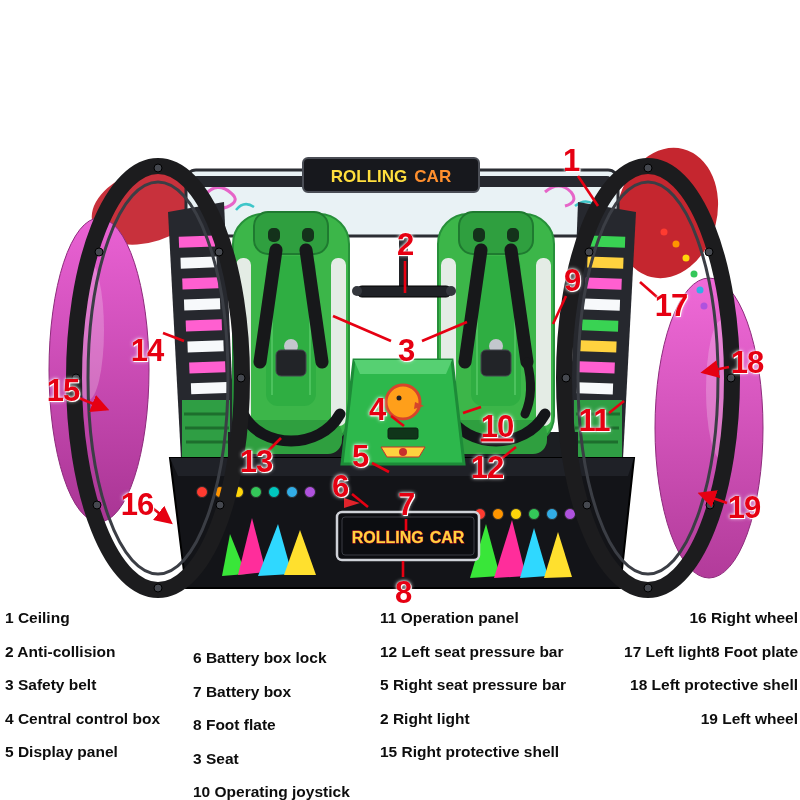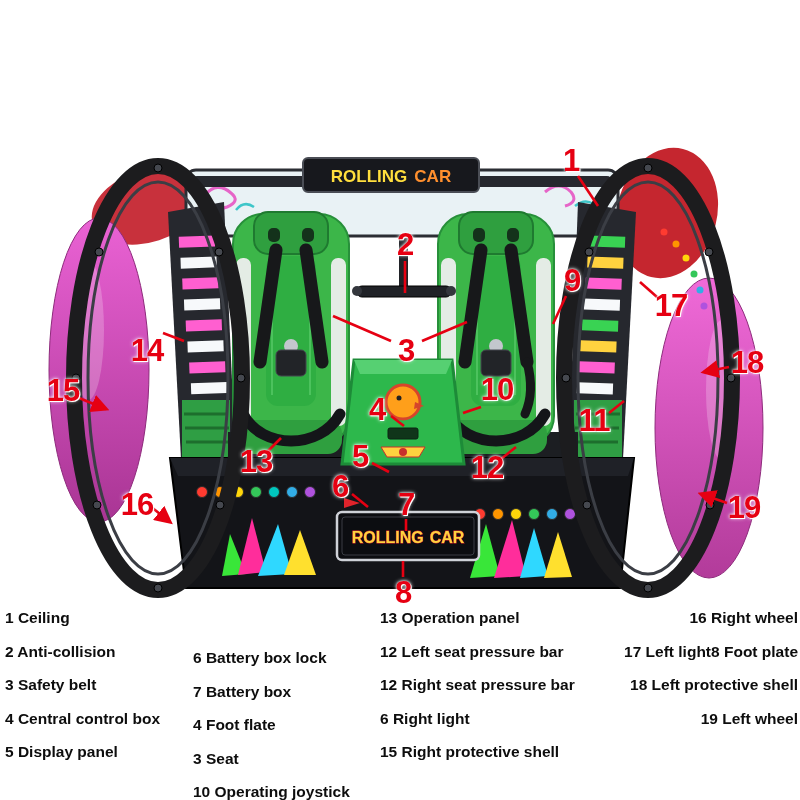--- a/index.html
+++ b/index.html
@@ -260,21 +260,21 @@
   <div class="callout-layer" id="callout-layer">
       <div class="callout-num" style="left: 571px; top: 160px;">1</div>
       <div class="callout-num" style="left: 405px; top: 244px;">2</div>
       <div class="callout-num" style="left: 406px; top: 350px;">3</div>
       <div class="callout-num" style="left: 377px; top: 409px;">4</div>
       <div class="callout-num" style="left: 360px; top: 456px;">5</div>
       <div class="callout-num" style="left: 340px; top: 486px;">6</div>
       <div class="callout-num" style="left: 406px; top: 504px;">7</div>
       <div class="callout-num" style="left: 403px; top: 592px;">8</div>
       <div class="callout-num" style="left: 572px; top: 280px;">9</div>
-      <div class="callout-num" style="left: 497px; top: 389px;">10</div>
+      <div class="callout-num" style="left: 497px; top: 426px; text-decoration: underline;">10</div>
       <div class="callout-num" style="left: 594px; top: 420px;">11</div>
       <div class="callout-num" style="left: 487px; top: 467px;">12</div>
       <div class="callout-num" style="left: 256px; top: 461px;">13</div>
       <div class="callout-num" style="left: 147px; top: 325px; margin-top: 25px;">14</div>
       <div class="callout-num" style="left: 63px; top: 390px;">15</div>
       <div class="callout-num" style="left: 137px; top: 504px;">16</div>
       <div class="callout-num" style="left: 671px; top: 305px;">17</div>
       <div class="callout-num" style="left: 747px; top: 362px;">18</div>
       <div class="callout-num" style="left: 744px; top: 507px;">19</div>
     </div>
@@ -284,29 +284,29 @@
     <div class="legend-col">
       <div class="legend-item">1 Ceiling</div>
       <div class="legend-item">2 Anti-collision</div>
       <div class="legend-item">3 Safety belt</div>
       <div class="legend-item">4 Central control box</div>
       <div class="legend-item">5 Display panel</div>
     </div>
     <div class="legend-col">
       <div class="legend-item">6 Battery box lock</div>
       <div class="legend-item">7 Battery box</div>
-      <div class="legend-item">4 Foot flate</div>
+      <div class="legend-item">8 Foot flate</div>
       <div class="legend-item">3 Seat</div>
       <div class="legend-item">10 Operating joystick</div>
     </div>
     <div class="legend-col">
-      <div class="legend-item">13 Operation panel</div>
+      <div class="legend-item">11 Operation panel</div>
       <div class="legend-item">12 Left seat pressure bar</div>
-      <div class="legend-item">12 Right seat pressure bar</div>
-      <div class="legend-item">6 Right light</div>
+      <div class="legend-item">5 Right seat pressure bar</div>
+      <div class="legend-item">2 Right light</div>
       <div class="legend-item">15 Right protective shell</div>
     </div>
     <div class="legend-col">
       <div class="legend-item">16 Right wheel</div>
       <div class="legend-item">17 Left light8 Foot plate</div>
       <div class="legend-item">18 Left protective shell</div>
       <div class="legend-item">19 Left wheel</div>
     </div>
   </div>
 

